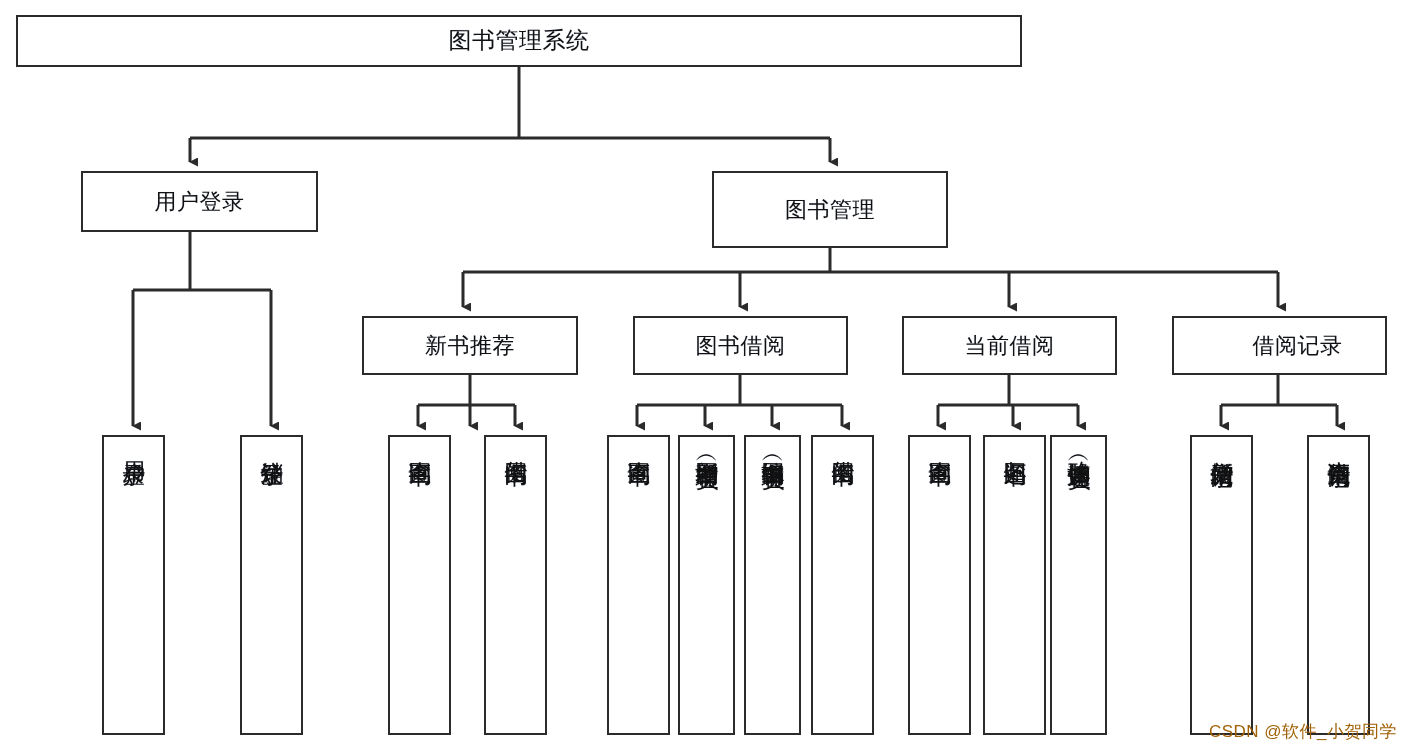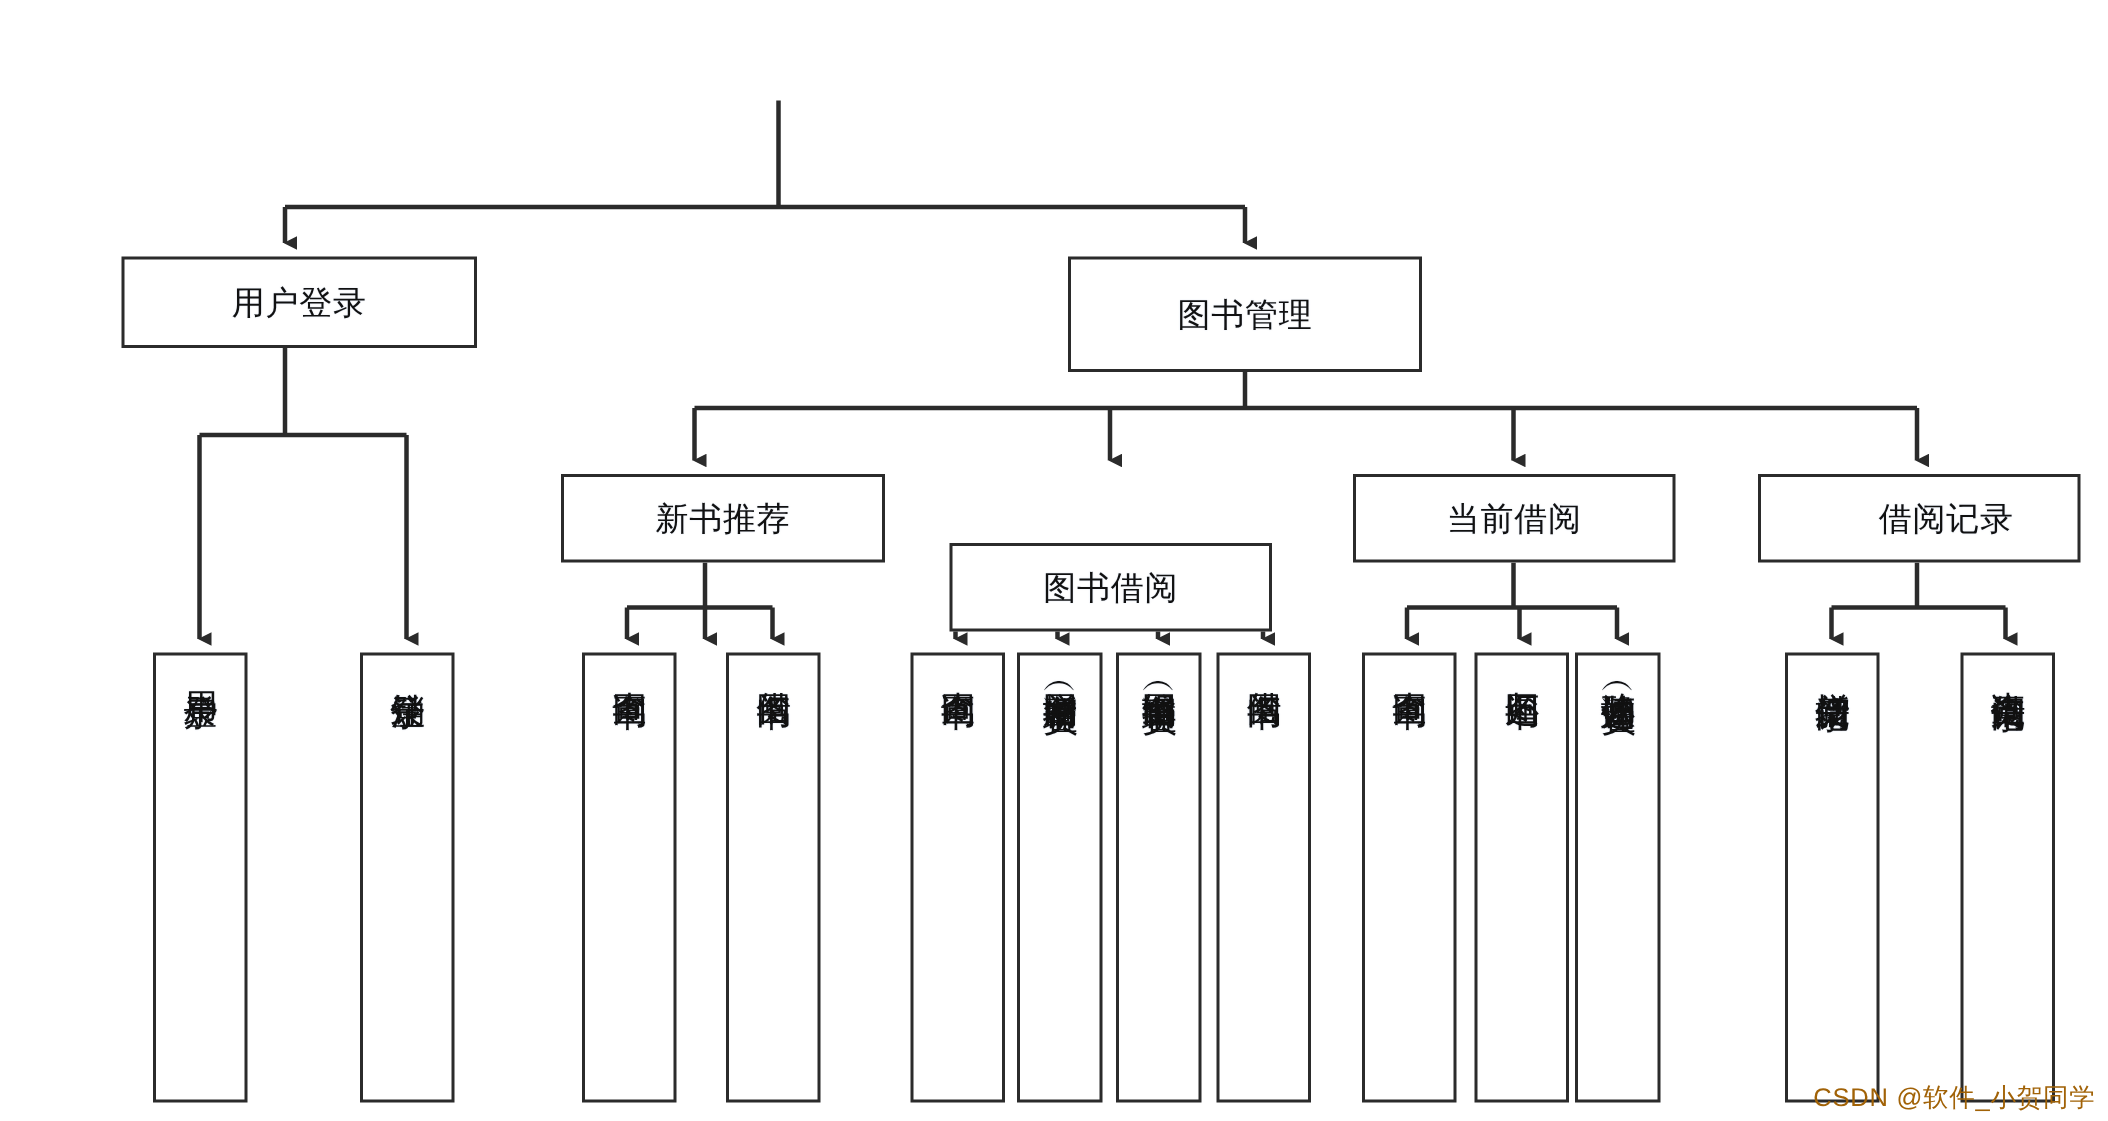--- a/index.html
+++ b/index.html
@@ -115,32 +115,35 @@
         <line x1="938" y1="405" x2="938" y2="426" marker-end="url(#arrowhead)"></line>
         <line x1="1013" y1="405" x2="1013" y2="426" marker-end="url(#arrowhead)"></line>
         <line x1="1078" y1="405" x2="1078" y2="426" marker-end="url(#arrowhead)"></line>
         <line x1="1278" y1="375" x2="1278" y2="405"></line>
         <line x1="1221" y1="405" x2="1337" y2="405"></line>
         <line x1="1221" y1="405" x2="1221" y2="426" marker-end="url(#arrowhead)"></line>
         <line x1="1337" y1="405" x2="1337" y2="426" marker-end="url(#arrowhead)"></line>
       </g>
   </svg>
 
+  <div class="node-box node-h node-root" style="left: 16px; top: 15px; width: 1006px; height: 52px;">
+    <span class="node-label">图书管理系统</span>
+  </div>
 
   <div class="node-box node-h" style="left: 81px; top: 171px; width: 237px; height: 61px;">
     <span class="node-label">用户登录</span>
   </div>
   <div class="node-box node-h" style="left: 712px; top: 171px; width: 236px; height: 77px;">
     <span class="node-label">图书管理</span>
   </div>
 
-  <div class="node-box node-h" style="left: 362px; top: 316px; width: 216px; height: 59px; margin-left: 12px;">
+  <div class="node-box node-h" style="left: 362px; top: 316px; width: 216px; height: 59px;">
     <span class="node-label">新书推荐</span>
   </div>
-  <div class="node-box node-h" style="left: 633px; top: 316px; width: 215px; height: 59px; margin-top: 46px;">
+  <div class="node-box node-h" style="left: 633px; top: 316px; width: 215px; height: 59px;">
     <span class="node-label">图书借阅</span>
   </div>
   <div class="node-box node-h" style="left: 902px; top: 316px; width: 215px; height: 59px;">
     <span class="node-label">当前借阅</span>
   </div>
   <div class="node-box node-h" style="left: 1172px; top: 316px; width: 215px; height: 59px; padding-left: 36px;">
     <span class="node-label">借阅记录</span>
   </div>
 
   <div class="node-box node-v" style="left: 102px; top: 435px; width: 63px; height: 300px;">

